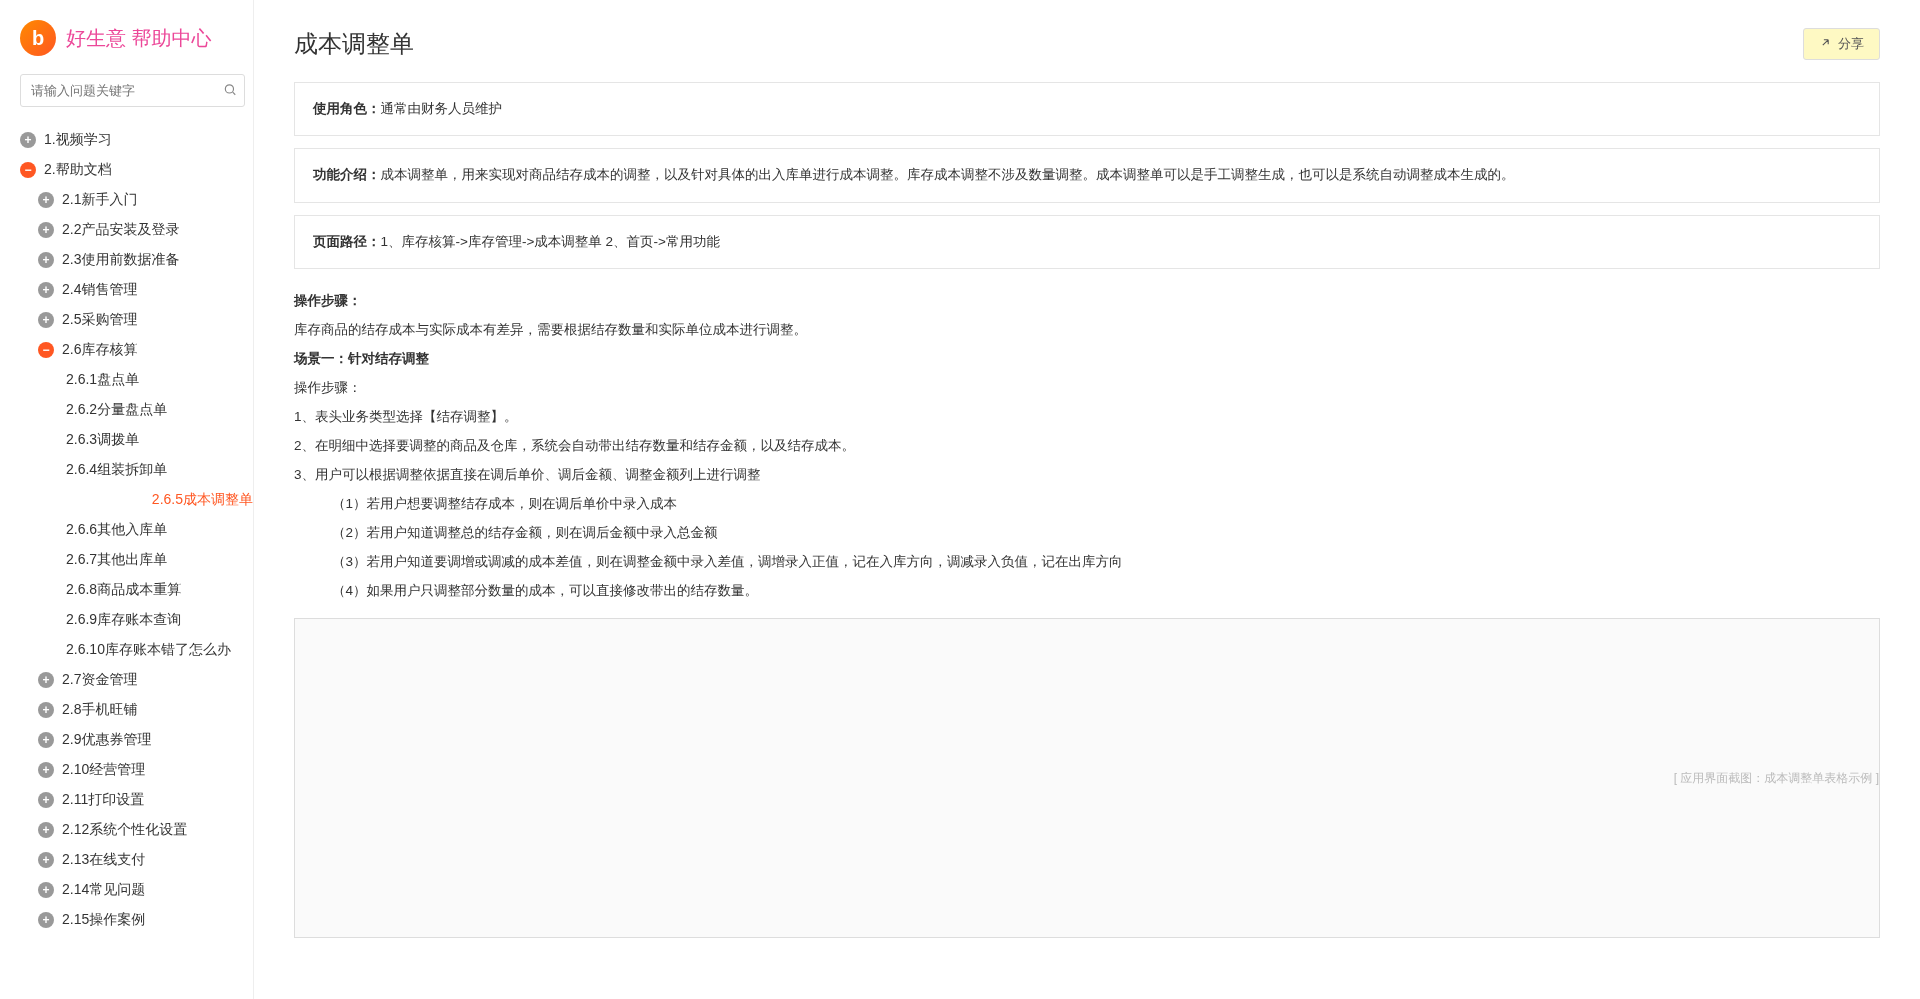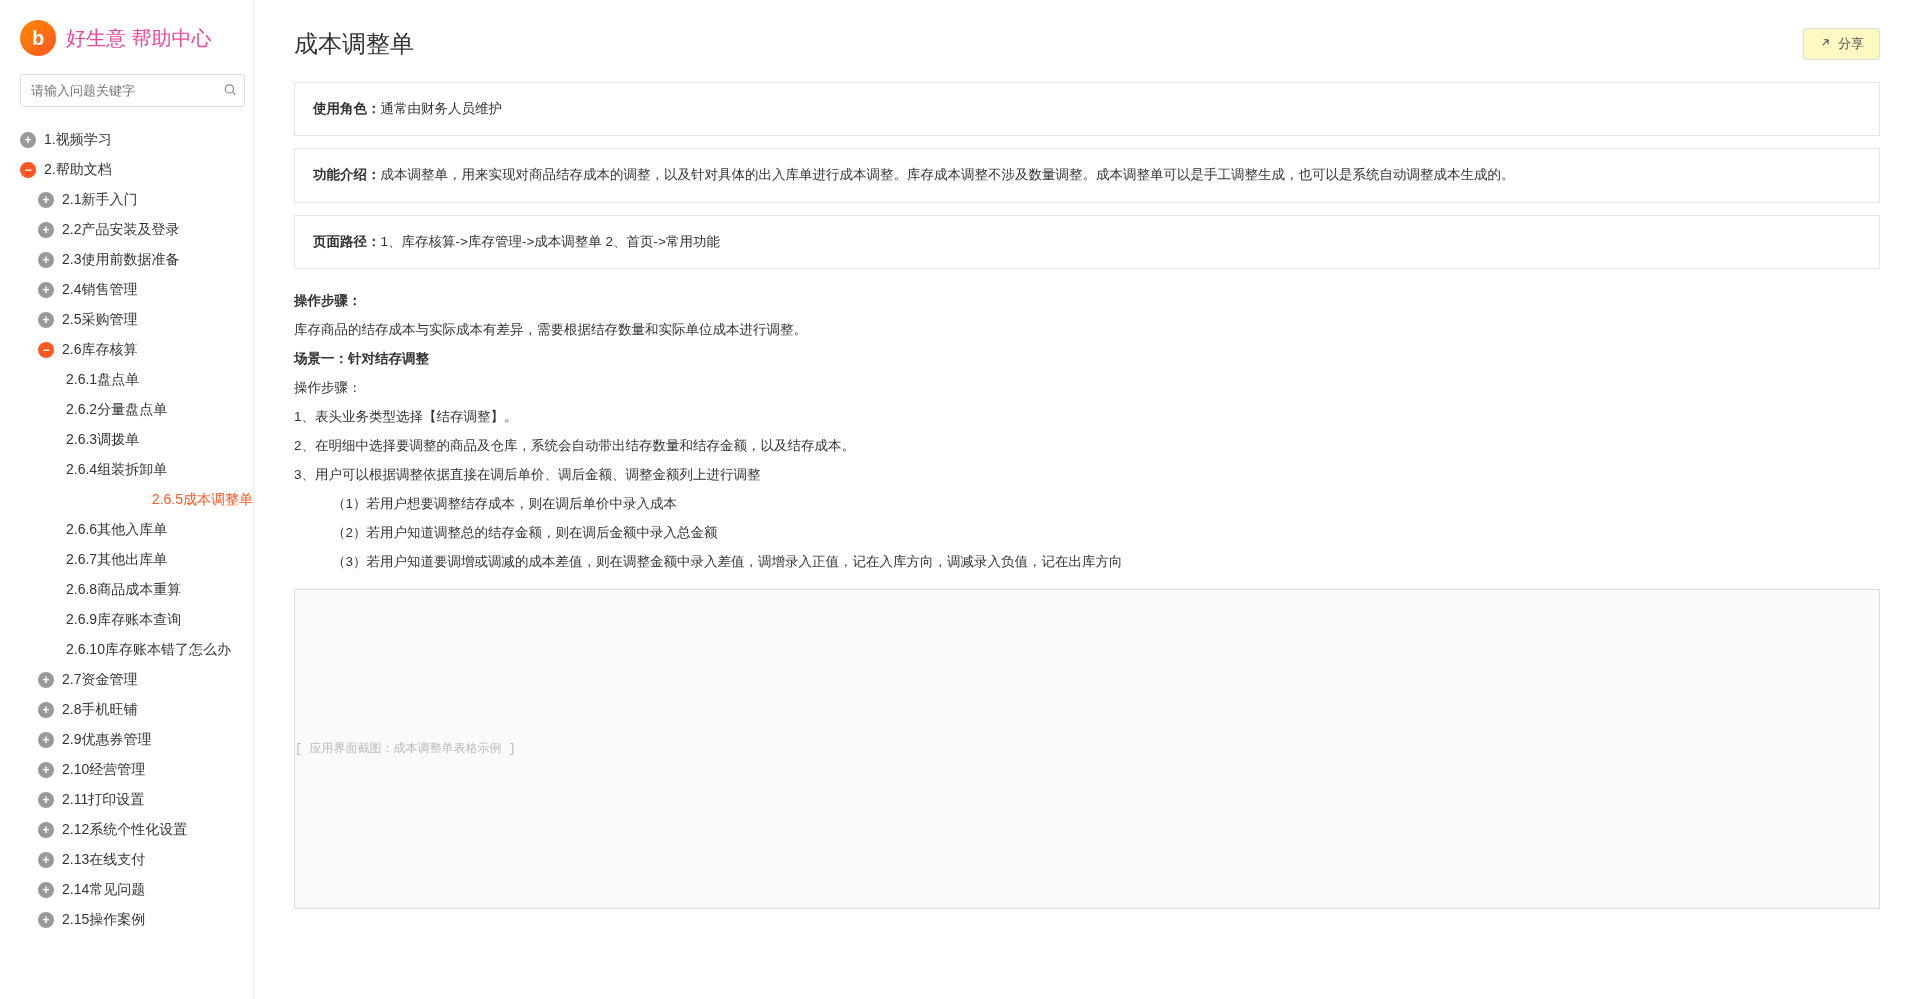--- a/index.html
+++ b/index.html
@@ -20,21 +20,21 @@
 .nav-item.active { color: #ff5722; justify-content: flex-end; }
 .main { flex: 1; overflow-y: auto; padding: 28px 40px; }
 .page-header { display: flex; justify-content: space-between; align-items: center; margin-bottom: 22px; }
 .page-title { font-size: 24px; font-weight: 500; }
 .share-btn { border: 1px solid #ddd; padding: 6px 15px; border-radius: 3px; cursor: pointer; background: #fef9c3; display: flex; align-items: center; gap: 6px; font-size: 13px; color: #555; }
 .info-box { border: 1px solid #e5e5e5; padding: 14px 18px; margin-bottom: 12px; line-height: 1.8; font-size: 13.5px; }
 .info-box b, .content b { font-weight: 600; }
 .content { line-height: 2; font-size: 13.5px; margin-top: 18px; }
 .content p { margin-bottom: 2px; }
 .indent1 { padding-left: 38px; }
-.screenshot-placeholder { margin-top: 14px; border: 1px solid #ddd; background: #fafafa; height: 320px; display: flex; align-items: center; justify-content: flex-start; color: #bbb; font-size: 12px; font-family: Liberation Mono, monospace; }
+.screenshot-placeholder { margin-top: 14px; border: 1px solid #ddd; background: #fafafa; height: 320px; display: flex; align-items: center; justify-content: flex-end; color: #bbb; font-size: 12px; }
 </style>
 </head>
 <body>
 
 <div class="layout">
   <aside class="sidebar">
     <div class="logo-row">
       <div class="logo">b</div>
       <div class="brand">好生意 帮助中心</div>
     </div>
@@ -176,18 +176,19 @@
       <p><b>操作步骤：</b></p>
       <p>库存商品的结存成本与实际成本有差异，需要根据结存数量和实际单位成本进行调整。</p>
       <p><b>场景一：针对结存调整</b></p>
       <p>操作步骤：</p>
       <p>1、表头业务类型选择【结存调整】。</p>
       <p>2、在明细中选择要调整的商品及仓库，系统会自动带出结存数量和结存金额，以及结存成本。</p>
       <p>3、用户可以根据调整依据直接在调后单价、调后金额、调整金额列上进行调整</p>
       <p class="indent1">（1）若用户想要调整结存成本，则在调后单价中录入成本</p>
       <p class="indent1">（2）若用户知道调整总的结存金额，则在调后金额中录入总金额</p>
       <p class="indent1">（3）若用户知道要调增或调减的成本差值，则在调整金额中录入差值，调增录入正值，记在入库方向，调减录入负值，记在出库方向</p>
+      <p class="indent1">（4）如果用户只调整部分数量的成本，可以直接修改带出的结存数量。</p>
       <div class="screenshot-placeholder">
         <span>[ 应用界面截图：成本调整单表格示例 ]</span>
       </div>
     </div>
   </main>
 </div>
 
 </body></html>

